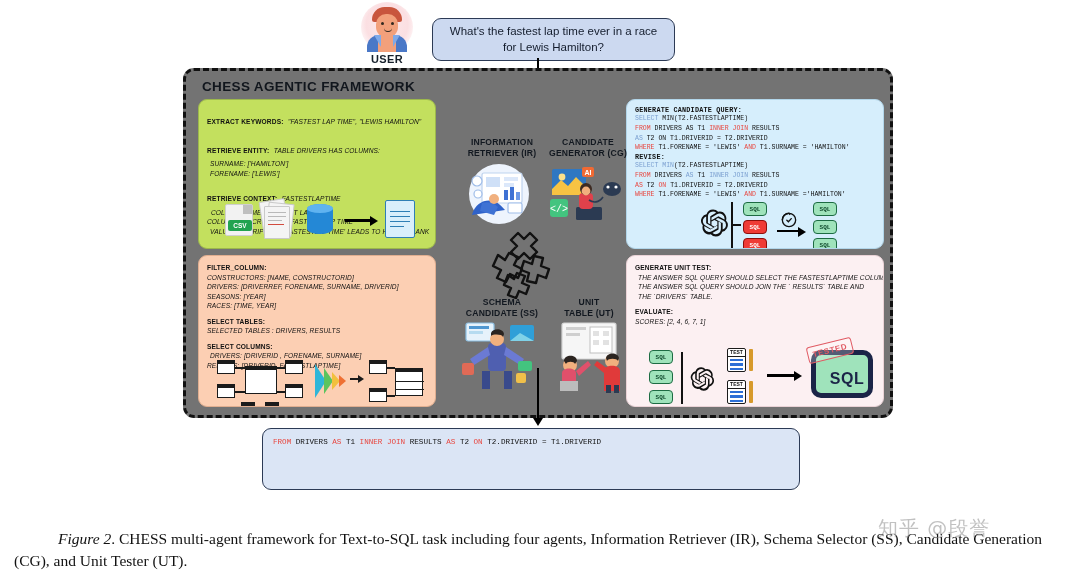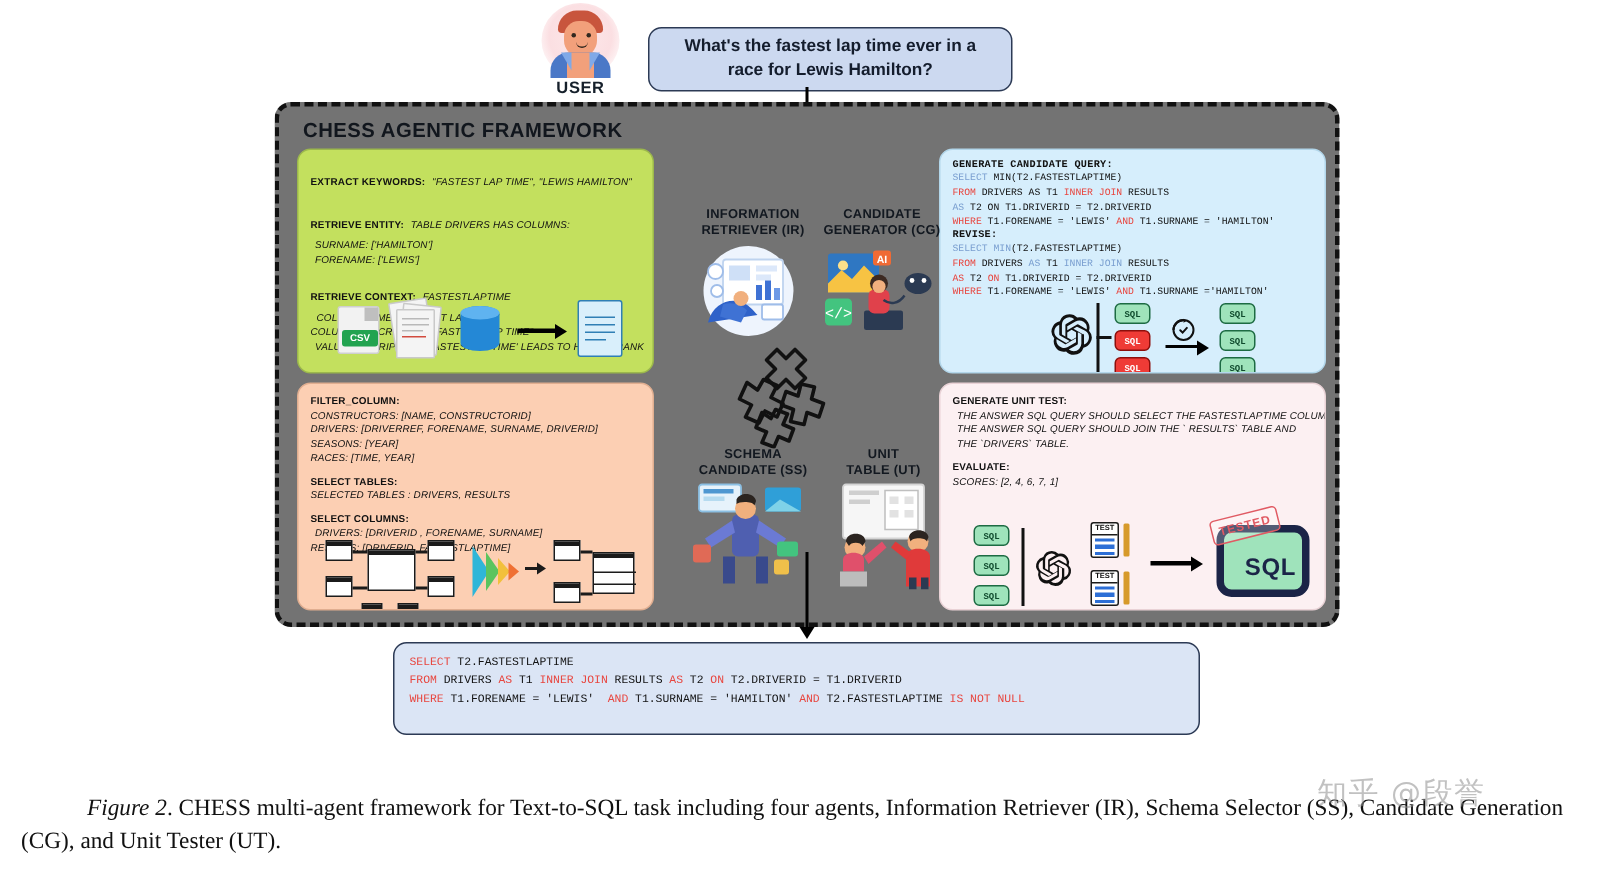--- a/index.html
+++ b/index.html
@@ -48,21 +48,21 @@
   #avatar .collarL { left:13px; border-width:0 7px 12px 0; border-color:transparent #7fa9e8 transparent transparent; }
   #avatar .collarR { left:32px; border-width:0 0 12px 7px; border-color:transparent transparent transparent #7fa9e8; }
   #user-label {
     position:absolute; left:0px; top:51px; width:64px; text-align:center;
     font-size:11px; font-weight:bold; color:#16202b; letter-spacing:.4px;
   }
   #question-bubble {
     position:absolute; left:77px; top:16px; width:243px; height:43px;
     background:#ccd9f0; border:1.6px solid #2c3a55; border-radius:9px;
     display:flex; align-items:center; justify-content:center; text-align:center;
-    font-size:11.5px; font-weight:bold; color:#141d2d; line-height:1.35; padding:0 10px;
+    font-size:11.5px; font-weight:normal; color:#141d2d; line-height:1.35; padding:0 10px;
   }
 
   
   .arrow-v { position:absolute; width:0; background:transparent; }
   .arrow-v .shaft { position:absolute; left:0; top:0; width:2.4px; background:#000; }
   .arrow-v .head {
     position:absolute; left:-4.3px; width:0; height:0;
     border-left:5.5px solid transparent; border-right:5.5px solid transparent;
     border-top:8px solid #000;
   }
@@ -505,22 +505,20 @@
     <rect x="66" y="66" width="5" height="8" fill="#2b3a52"></rect>
   </svg>
 </div>
 
 <div class="arrow-v" style="left:537px; top:368px; height:58px;">
   <div class="shaft" style="height:50px;"></div>
   <div class="head" style="top:50px;"></div>
 </div>
 
 <div id="final-sql">
-  <div class="sql"><span class="kw">SELECT</span> T2.FASTESTLAPTIME</div>
   <div class="sql"><span class="kw">FROM</span> DRIVERS <span class="kw">AS</span> T1 <span class="kw">INNER JOIN</span> RESULTS <span class="kw">AS</span> T2 <span class="kw">ON</span> T2.DRIVERID = T1.DRIVERID</div>
-  <div class="sql"><span class="kw">WHERE</span> T1.FORENAME = 'LEWIS'&nbsp; <span class="kw">AND</span> T1.SURNAME = 'HAMILTON' <span class="kw">AND</span> T2.FASTESTLAPTIME <span class="kw">IS NOT NULL</span></div>
 </div>
 
 <div id="caption">
   <span class="fig">Figure 2</span><span>. CHESS multi-agent framework for Text-to-SQL task including four agents, Information Retriever (IR), Schema Selector (SS), Candidate Generation (CG), and Unit Tester (UT).</span>
 </div>
 
 <div id="watermark">知乎 @段誉</div>
 
 </body></html>

